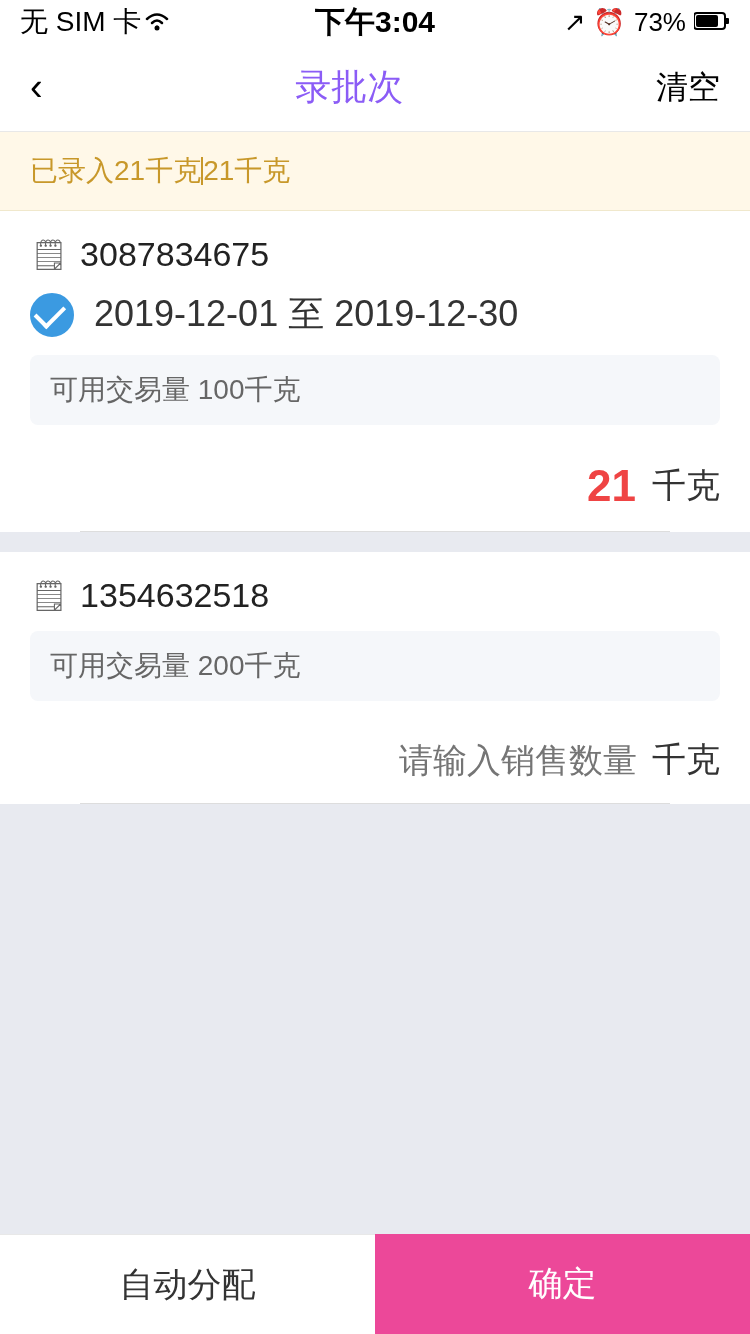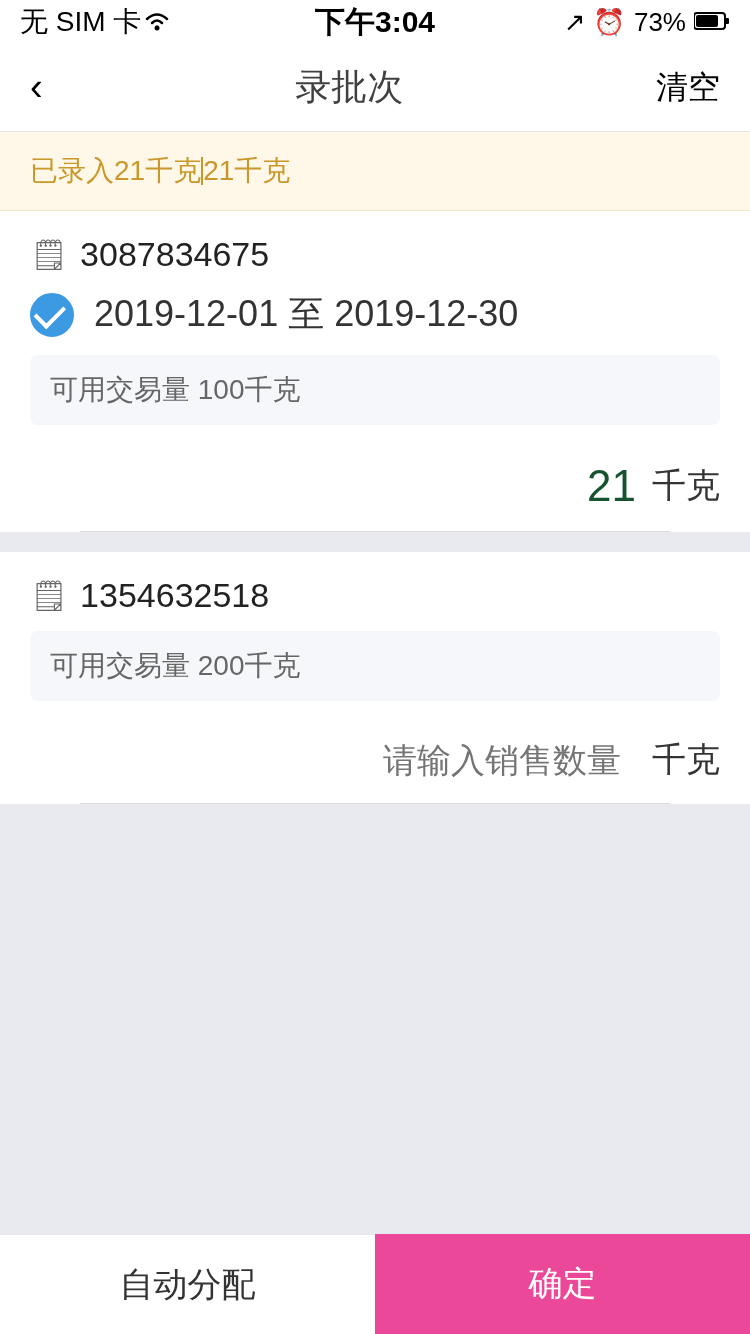--- a/index.html
+++ b/index.html
@@ -59,21 +59,21 @@
     }
     .nav-back {
       font-size: 38px;
       color: #000;
       cursor: pointer;
       font-weight: 300;
     }
     .nav-title {
       font-size: 36px;
       font-weight: 500;
-      color: #404040;
+      color: #8b5cf6;
     }
     .nav-action {
       font-size: 32px;
       color: #000;
       cursor: pointer;
     }
 
     
     .summary-bar {
       width: 750px;
@@ -163,35 +163,35 @@
     .amount-row {
       padding: 16px 30px 20px;
       display: flex;
       align-items: center;
       justify-content: flex-end;
       gap: 16px;
       background: #fff;
     }
     .amount-value {
       font-size: 44px;
-      color: #14532d;
-      font-weight: 400;
+      color: #ef4444;
+      font-weight: 700;
     }
     .amount-unit {
       font-size: 34px;
       color: #333;
     }
 
     
     .input-row {
       padding: 16px 30px 20px;
       display: flex;
       align-items: center;
       justify-content: flex-end;
-      gap: 16px;
+      gap: 0;
       background: #fff;
     }
     .amount-input {
       border: none;
       outline: none;
       font-size: 34px;
       color: #999;
       text-align: right;
       background: transparent;
       flex: 1;

